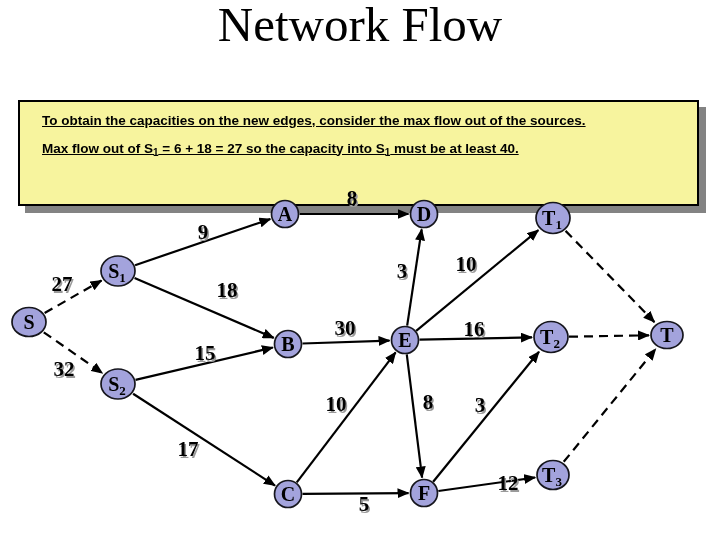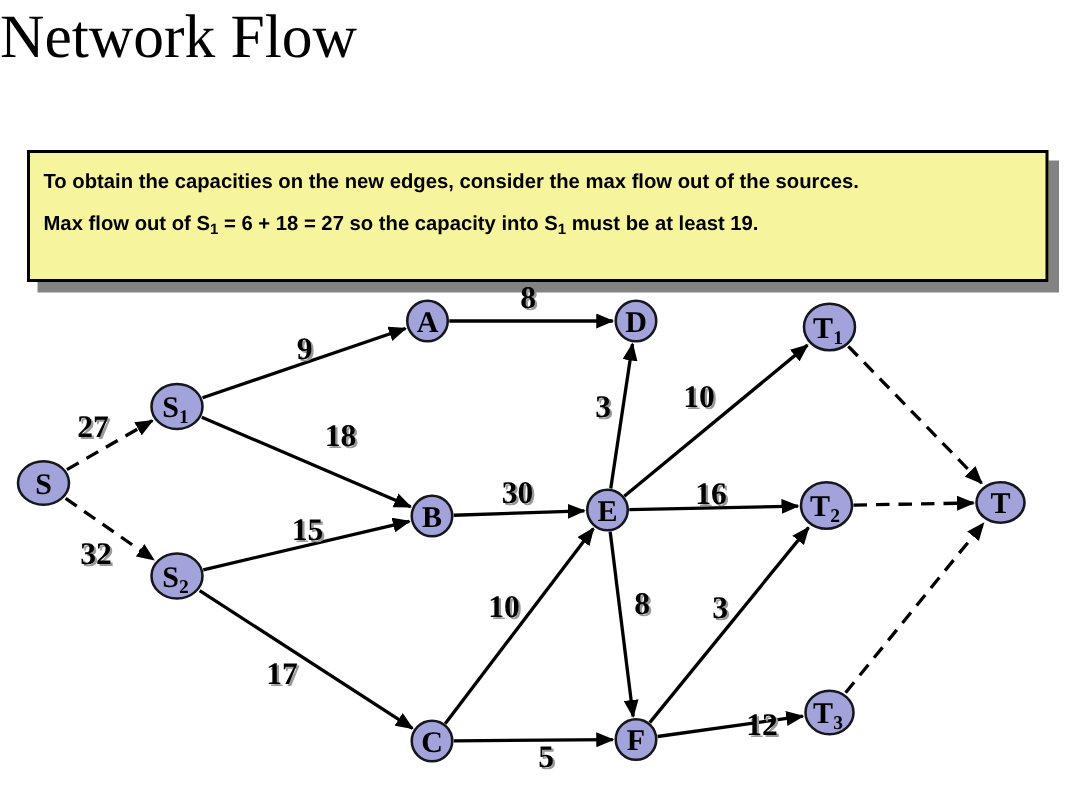--- a/index.html
+++ b/index.html
@@ -1,41 +1,41 @@
 <!DOCTYPE html>
 <html><head>
 <meta charset="utf-8">
 <style>
   html,body{margin:0;padding:0;background:#fff;}
   .slide{position:relative;width:720px;height:540px;background:#ffffff;overflow:hidden;
          font-family:"Liberation Sans",sans-serif;}
-  .title{position:absolute;top:2px;left:0;width:100%;color:#000;
-         font-family:"Liberation Serif","DejaVu Serif",serif;font-size:41px;line-height:45px;font-weight:400;}
-  .note{position:absolute;left:18px;top:100px;width:681px;height:88px;box-sizing:border-box;
+  .title{position:absolute;top:2px;left:0;width:100%;text-align:center;color:#000;
+         font-family:"Liberation Serif","DejaVu Serif",serif;font-size:49px;line-height:45px;font-weight:400;}
+  .note{position:absolute;left:18px;top:100px;width:681px;height:106px;box-sizing:border-box;
         background:#f7f49e;border:2px solid #000;box-shadow:7px 7px 0 #838383;
-        padding:5px 8px 0 9px;}
+        padding:5px 8px 0 22px;text-decoration:underline;}
   .note-line{font-size:13.5px;font-weight:700;line-height:27.5px;color:#000;white-space:nowrap;}
   .note-line sub{font-size:10px;line-height:0;vertical-align:-3px;}
   svg.graph{position:absolute;left:0;top:0;}
   .elabel,.nlabel{font-family:"Liberation Serif","DejaVu Serif",serif;font-weight:700;}
   .elabel{font-size:21px;}
   .nlabel{font-size:20px;}
 </style>
 </head>
 <body>
 
 <div class="slide">
 
   <div class="title">
     <div>Network Flow</div>
   </div>
 
   <div class="note">
     <div class="note-line"><span>To obtain the capacities on the new edges, consider the max flow out of the sources.</span></div>
-    <div class="note-line"><span>Max flow out of S</span><sub>1</sub><span> = 6 + 18 = 27 so the capacity into S</span><sub>1</sub><span> must be at least 19.</span></div>
+    <div class="note-line"><span>Max flow out of S</span><sub>1</sub><span> = 6 + 18 = 27 so the capacity into S</span><sub>1</sub><span> must be at least 40.</span></div>
   </div>
 
   <svg id="graph" class="graph" width="720" height="540" viewBox="0 0 720 540">
     <defs>
       <marker id="arrow" viewBox="0 0 12 10" refX="11" refY="5" markerWidth="12" markerHeight="10" orient="auto" markerUnits="userSpaceOnUse">
         <path d="M0,0 L12,5 L0,10 Z" fill="#000"></path>
       </marker>
     </defs>
   <line x1="44.61756646974166" y1="313.0506079780132" x2="101.51479094860602" y2="280.4465804676527" stroke="#000000" stroke-width="2.2" marker-end="url(#arrow)" stroke-dasharray="9,6"></line>
       <line x1="43.769525602667024" y1="332.2888830041051" x2="102.40994519718481" y2="373.1395123845557" stroke="#000000" stroke-width="2.2" marker-end="url(#arrow)" stroke-dasharray="9,6"></line>

